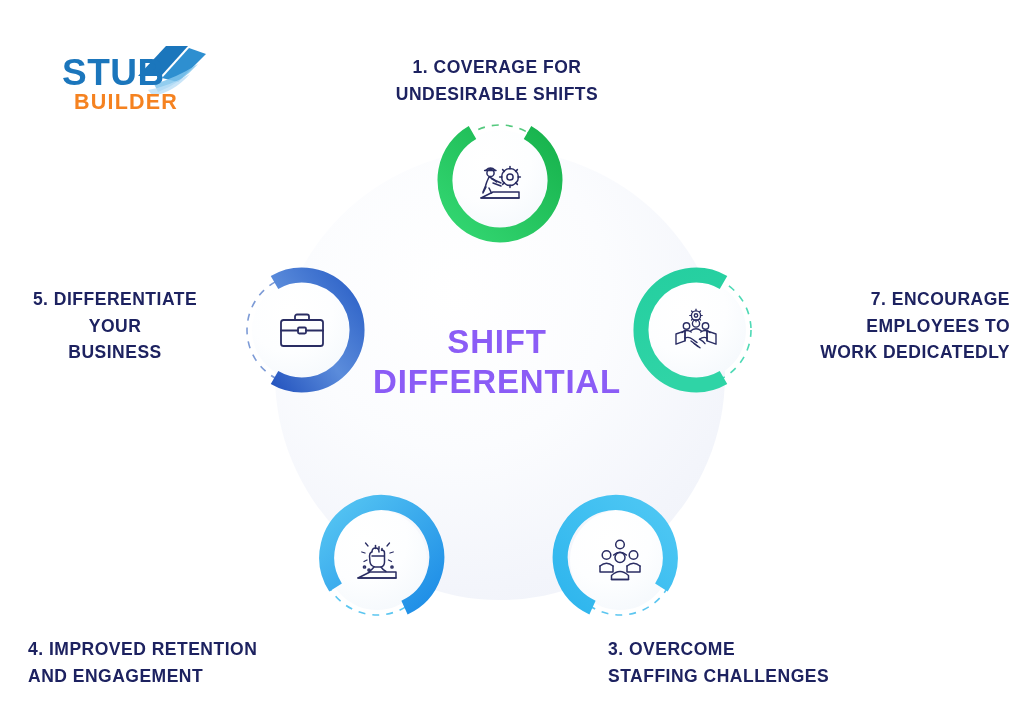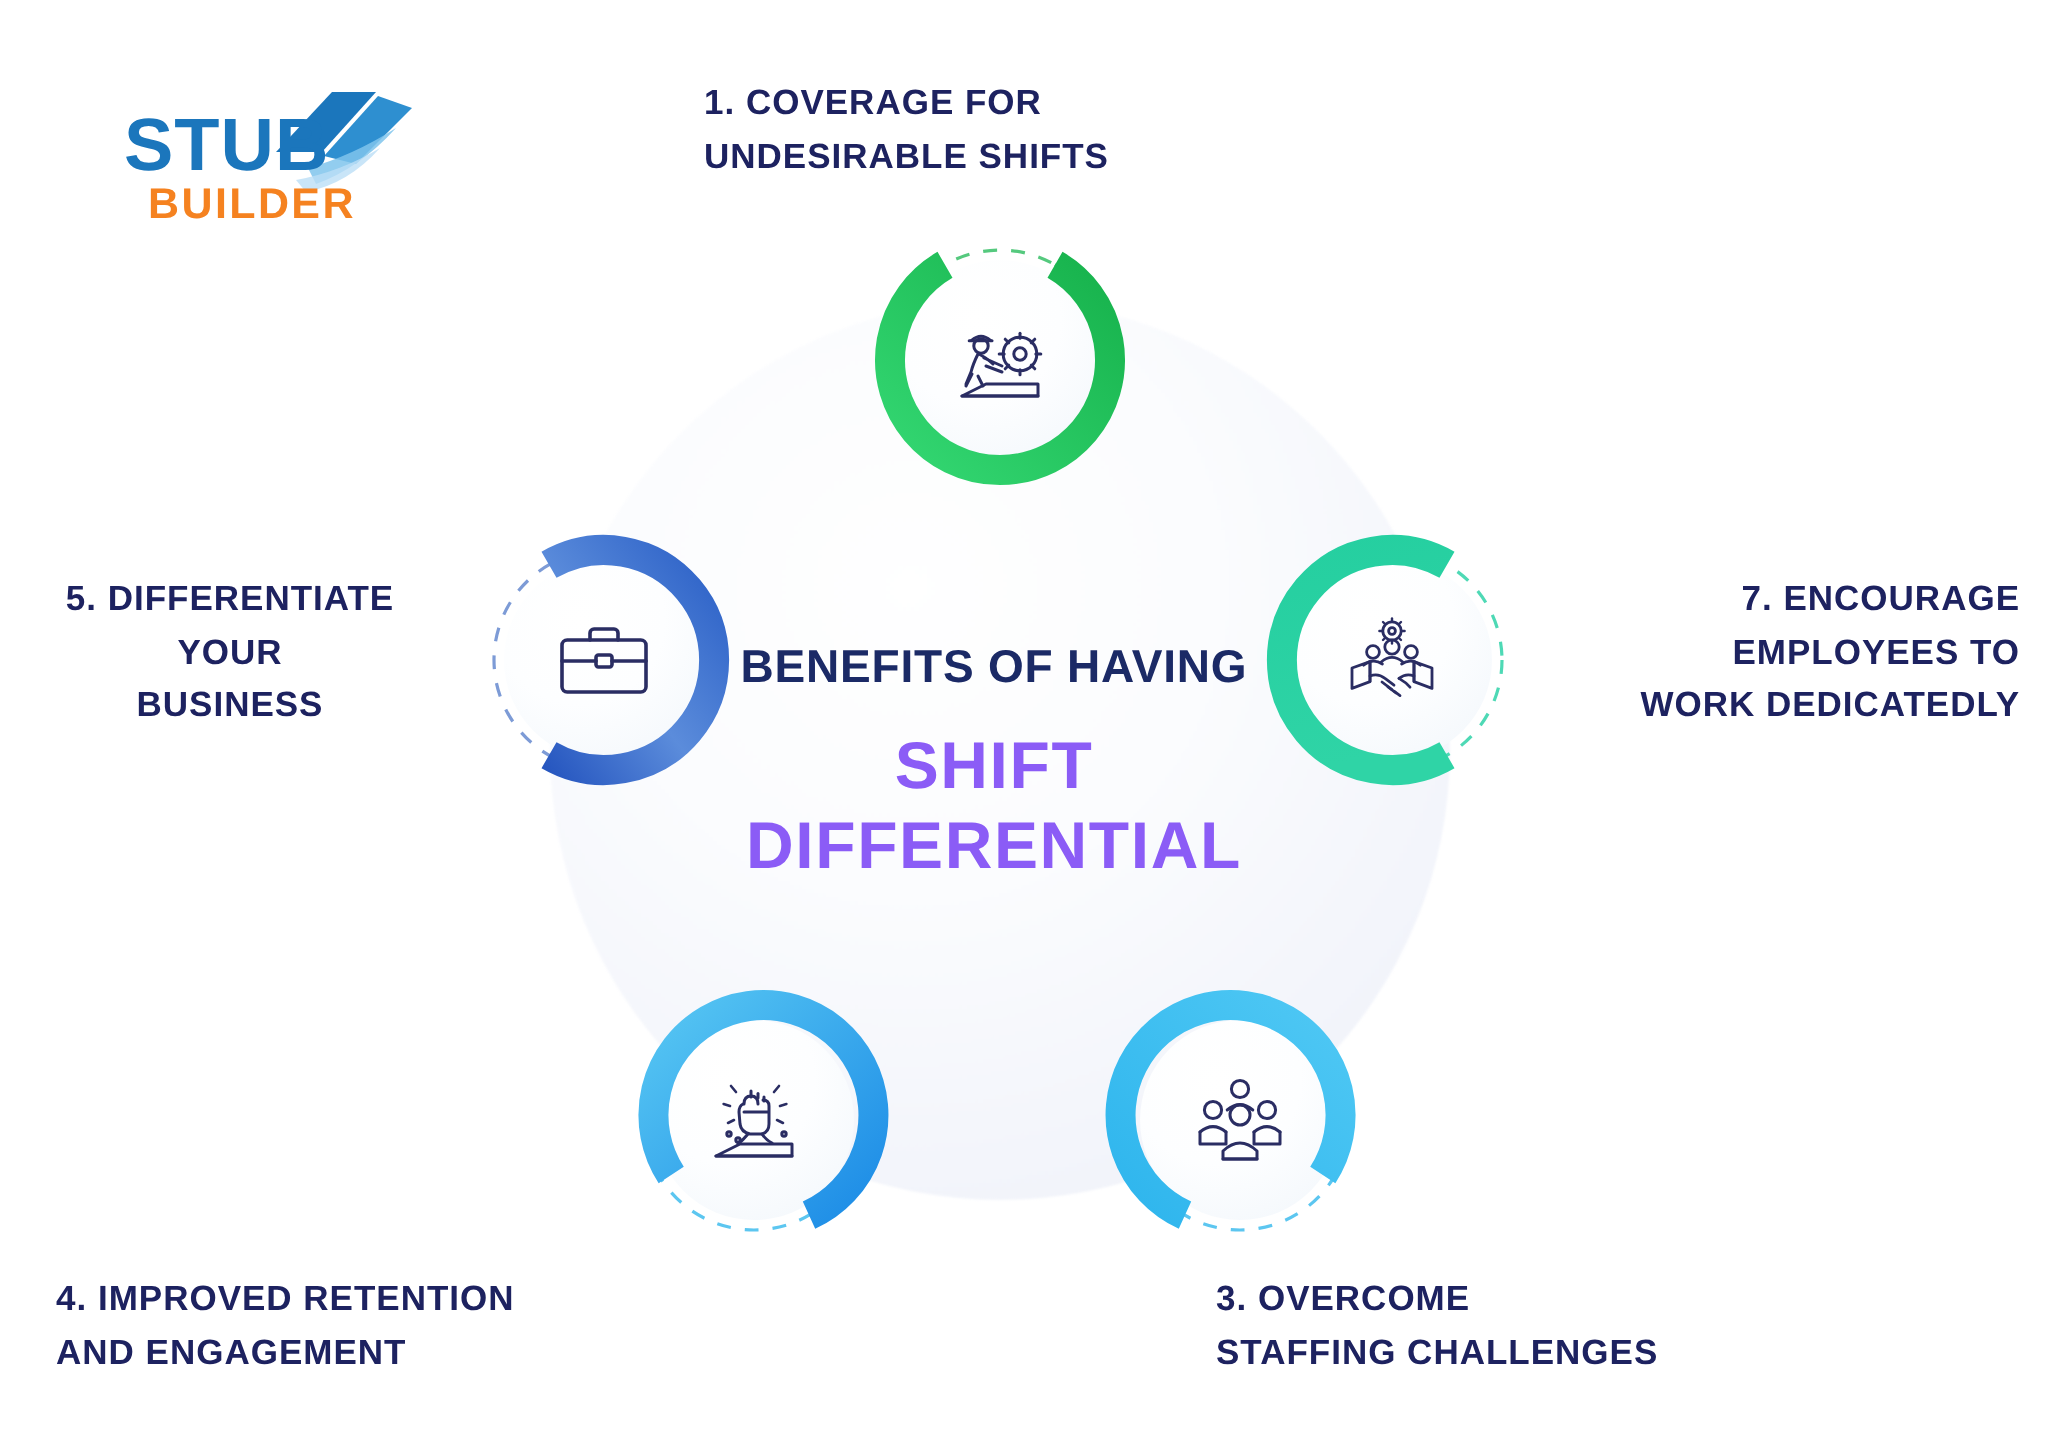--- a/index.html
+++ b/index.html
@@ -110,21 +110,21 @@
   
   .label {
     position: absolute;
     font-size: 17.5px;
     font-weight: 700;
     letter-spacing: 0.5px;
     line-height: 1.52;
     color: #1d2260;
     white-space: pre-line;
   }
-  #label-1 { left: 352px; top: 38px;  width: 290px; text-align: left; }
+  #label-1 { left: 352px; top: 54px;  width: 290px; text-align: center; }
   #label-2 { left: 764px; top: 286px; width: 246px; text-align: right;  }
   #label-3 { left: 608px; top: 636px; width: 266px; text-align: left; }
   #label-4 { left: 28px;  top: 636px; width: 300px; }
   #label-5 { left: 10px;  top: 286px; width: 210px; text-align: center; }
 </style>
 </head>
 <body>
 
 <div id="logo">
   <svg class="logo-svg" width="170" height="78" viewBox="0 0 170 78">
@@ -136,21 +136,20 @@
       <path d="M90 52 Q112 48 132 36 Q116 54 95 58 Z" fill="#BBDFF6" opacity="0.8"></path>
     </g>
     <text x="4" y="47" font-family="'Liberation Sans', sans-serif" font-size="37" font-weight="700" fill="#1B76BC" letter-spacing="0.5">STUB</text>
     <text x="16" y="71" font-family="'Liberation Sans', sans-serif" font-size="21.5" font-weight="700" fill="#F58220" letter-spacing="1.2">BUILDER</text>
   </svg>
 </div>
 
 <div id="bg-circle"></div>
 
 <div id="center-text">
-  <span class="ct-top">BENEFITS OF HAVING</span>
   <span class="ct-main">SHIFT
 DIFFERENTIAL</span>
 </div>
 
 <div class="node" id="node-1">
   <div class="disc"></div>
   <svg class="ring-svg" viewBox="0 0 124 124">
     <defs>
       <linearGradient id="g1" x1="0" y1="1" x2="1" y2="0">
         <stop offset="0%" stop-color="#17B24C"></stop>

